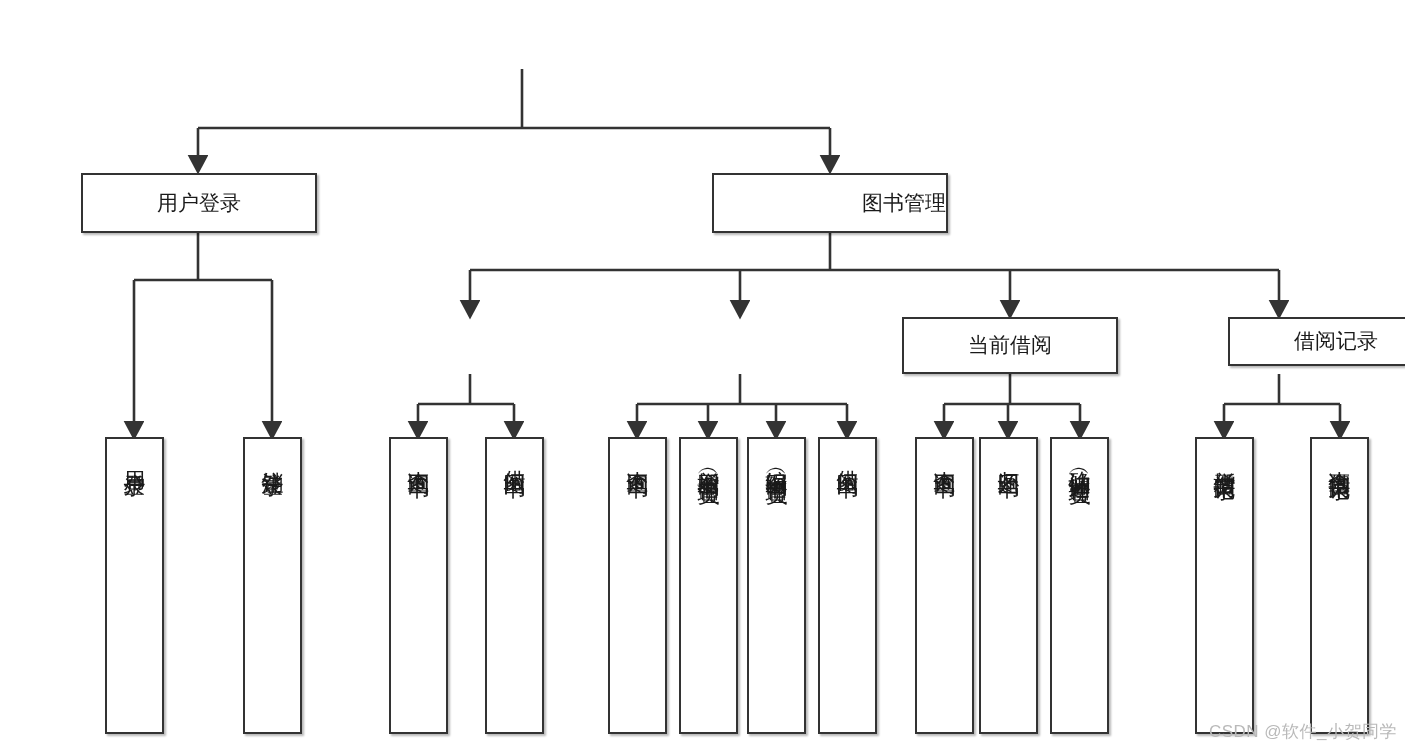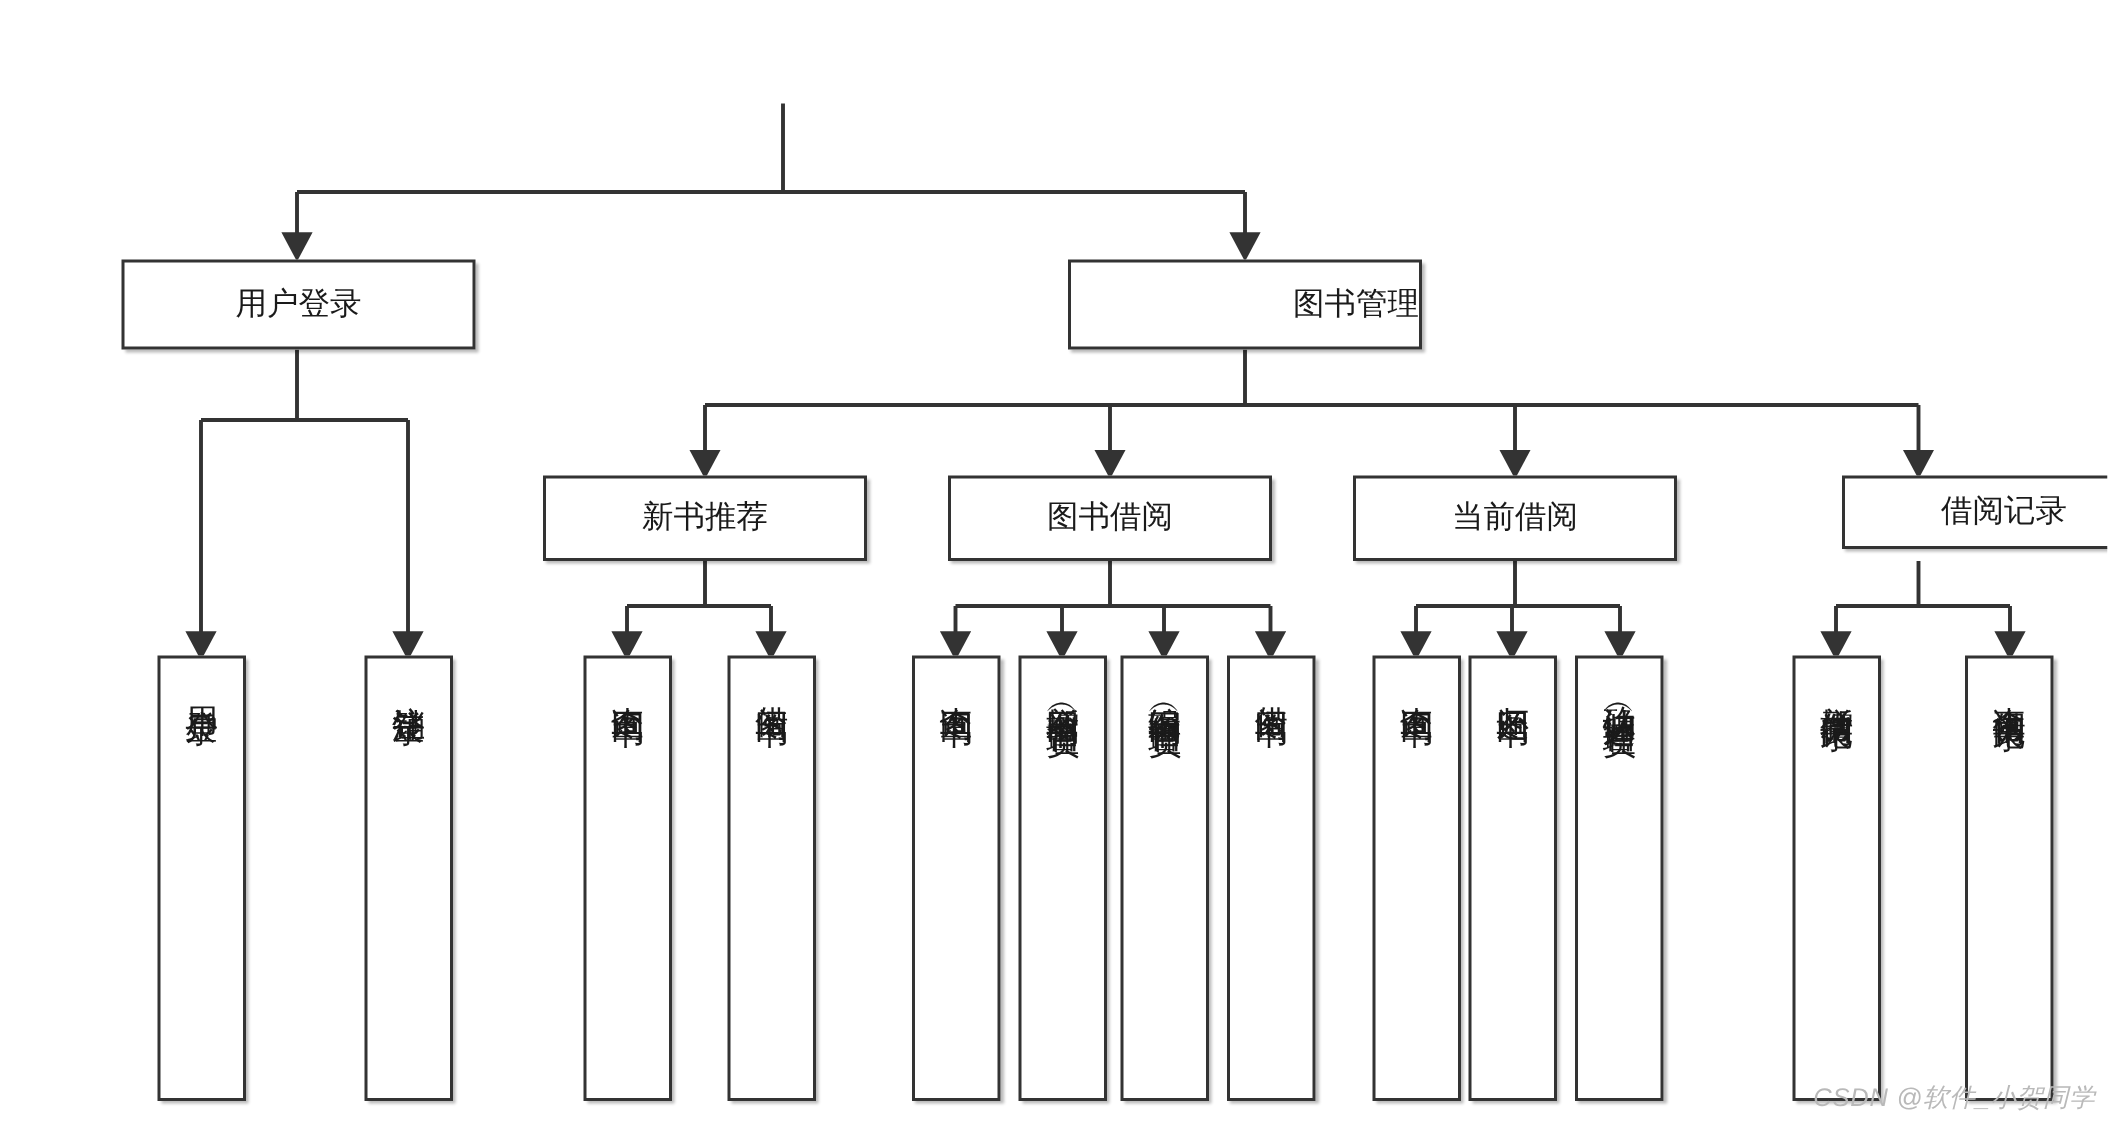--- a/index.html
+++ b/index.html
@@ -64,21 +64,20 @@
   }
   #watermark {
     position: absolute;
     right: 8px;
     bottom: 4px;
     font-size: 17px;
     color: #b9b9b9;
     letter-spacing: 0.5px;
     z-index: 3;
     white-space: nowrap;
-    font-style: italic;
   }
 </style>
 </head>
 <body>
 
 <div id="diagram-canvas">
 
   <svg id="edge-layer" viewBox="0 0 1405 747" width="1405" height="747" xmlns="http://www.w3.org/2000/svg">
     <defs>
       <marker id="arrow" markerWidth="9" markerHeight="9" refX="1.2" refY="4" orient="auto" markerUnits="strokeWidth">
@@ -130,26 +129,20 @@
   </svg>
 
 
   <div class="node horizontal" style="left:81px; top:173px; width:236px; height:60px;">
     <span class="label">用户登录</span>
   </div>
   <div class="node horizontal" style="left:712px; top:173px; width:236px; height:60px;justify-content:flex-end;">
     <span class="label">图书管理</span>
   </div>
 
-  <div class="node horizontal" style="left:362px; top:317px; width:216px; height:57px;">
-    <span class="label">新书推荐</span>
-  </div>
-  <div class="node horizontal" style="left:632px; top:317px; width:216px; height:57px;">
-    <span class="label">图书借阅</span>
-  </div>
   <div class="node horizontal" style="left:902px; top:317px; width:216px; height:57px;">
     <span class="label">当前借阅</span>
   </div>
   <div class="node horizontal" style="left:1228px; top:317px; width:216px; height:49px;">
     <span class="label">借阅记录</span>
   </div>
 
   <div class="node vertical" style="left:105px; top:437px; width:59px; height:297px;">
     <span class="label">用户登录</span>
   </div>

